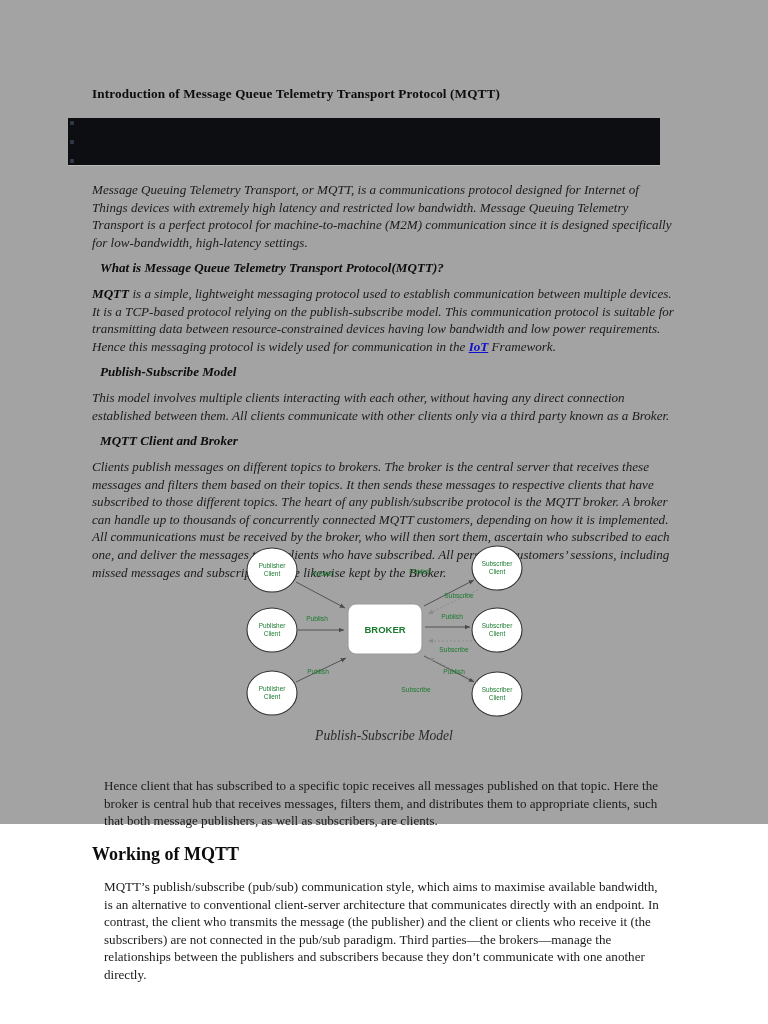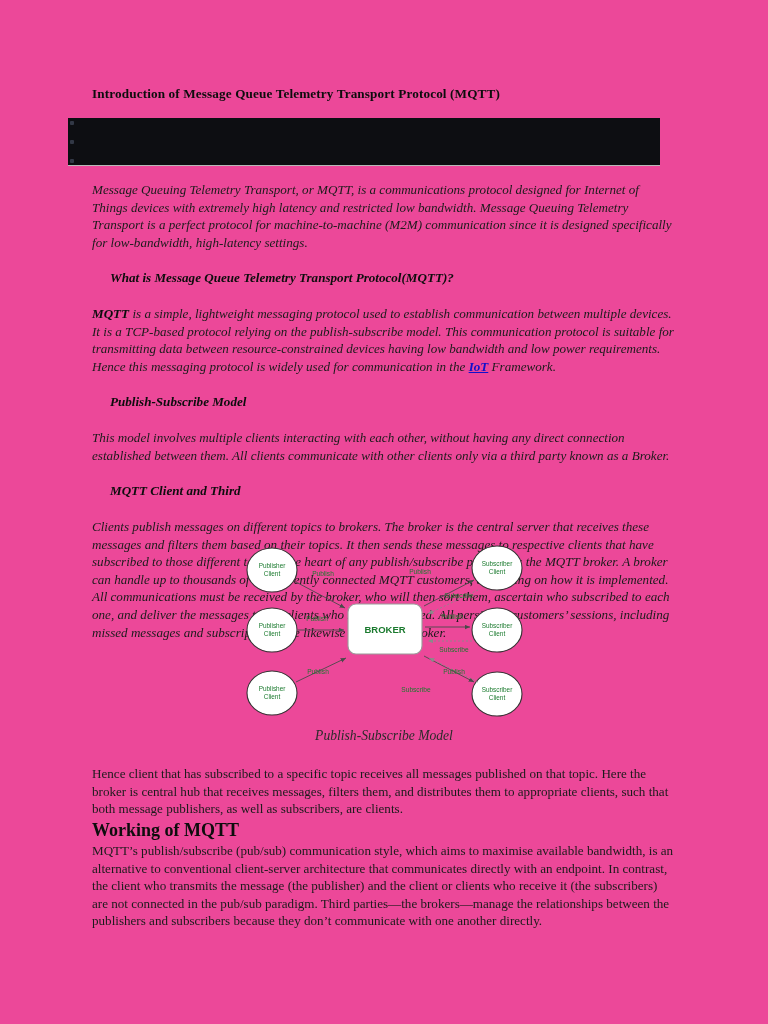--- a/index.html
+++ b/index.html
@@ -12,22 +12,22 @@
     height: 1024px;
     font-family: "Liberation Serif", "DejaVu Serif", serif;
     color: #000000;
     overflow: hidden;
     position: relative;
   }
 
   .page {
     position: relative;
     width: 768px;
-    height: 1024px;
-    background: #ec4899;
+    height: 824px;
+    background: #a3a3a3;
   }
 
   
   .doc-title {
     position: absolute;
     left: 92px;
     top: 86px;
     width: 590px;
     font-size: 13.2px;
     font-weight: bold;
@@ -78,21 +78,21 @@
     text-align: left;
     font-style: italic;
   }
   .content p {
     margin: 0;
     padding: 0;
     font-size: 13.1px;
     line-height: 1.345;
   }
   .content h2 {
-    margin: 18px;
+    margin: 8px;
     padding: 0;
     font-size: 13.1px;
     font-weight: bold;
     line-height: 1.345;
     color: #0d0d0d;
   }
   .content .lead-bold {
     font-weight: bold;
     color: #0d0d0d;
   }
@@ -127,21 +127,21 @@
   
   .content-lower {
     position: absolute;
     left: 92px;
     top: 765px;
     width: 584px;
     font-size: 13.1px;
     line-height: 1.345;
     color: #1b1b1b;
   }
-  .content-lower p { margin: 0; padding: 0; }
+  .content-lower p { margin: 12px; padding: 0; }
   .content-lower h2 {
     margin: 0; padding: 0;
     font-size: 18px;
     font-weight: bold;
     color: #0d0d0d;
   }
 </style>
 </head>
 <body>
 
@@ -162,21 +162,21 @@
     <p>Message Queuing Telemetry Transport, or MQTT, is a communications protocol designed for Internet of Things devices with extremely high latency and restricted low bandwidth. Message Queuing Telemetry Transport is a perfect protocol for machine-to-machine (M2M) communication since it is designed specifically for low-bandwidth, high-latency settings.</p>
 
     <h2>What is Message Queue Telemetry Transport Protocol(MQTT)?</h2>
 
     <p><span class="lead-bold">MQTT</span><span> is a simple, lightweight messaging protocol used to establish communication between multiple devices. It is a TCP-based protocol relying on the publish-subscribe model. This communication protocol is suitable for transmitting data between resource-constrained devices having low bandwidth and low power requirements. Hence this messaging protocol is widely used for communication in the </span><a class="inline-link" href="#">IoT</a><span> Framework.</span></p>
 
     <h2>Publish-Subscribe Model</h2>
 
     <p>This model involves multiple clients interacting with each other, without having any direct connection established between them. All clients communicate with other clients only via a third party known as a Broker.</p>
 
-    <h2>MQTT Client and Third</h2>
+    <h2>MQTT Client and Broker</h2>
 
     <p>Clients publish messages on different topics to brokers. The broker is the central server that receives these messages and filters them based on their topics. It then sends these messages to respective clients that have subscribed to those different topics. The heart of any publish/subscribe protocol is the MQTT broker. A broker can handle up to thousands of concurrently connected MQTT customers, depending on how it is implemented. All communications must be received by the broker, who will then sort them, ascertain who subscribed to each one, and deliver the messages to the clients who have subscribed. All persistent customers’ sessions, including missed messages and subscriptions, are likewise kept by the Broker.</p>
 
   </div>
 
   <div class="figure">
     <svg width="306" height="180" viewBox="0 0 306 180" xmlns="http://www.w3.org/2000/svg">
       <defs>
         <marker id="ah" markerWidth="7" markerHeight="7" refX="6" refY="2.6" orient="auto" markerUnits="strokeWidth">
           <path d="M0,0 L6,2.6 L0,5.2 z" fill="#4a4a4a"></path>

